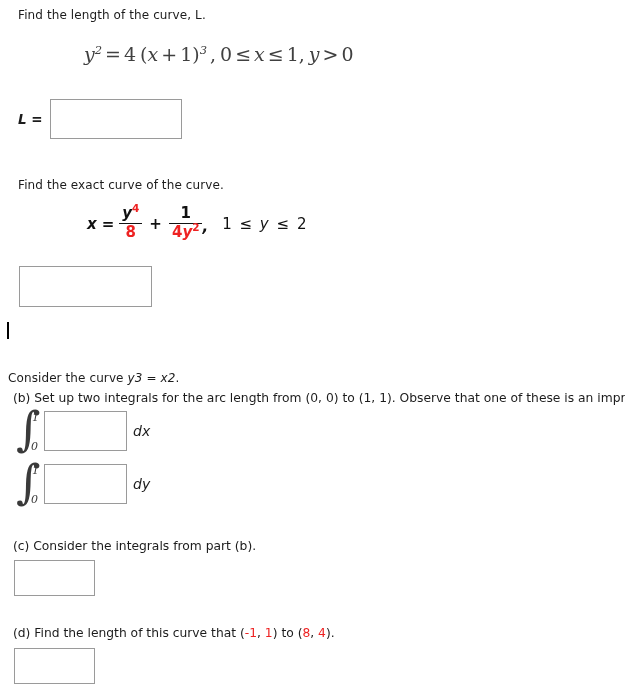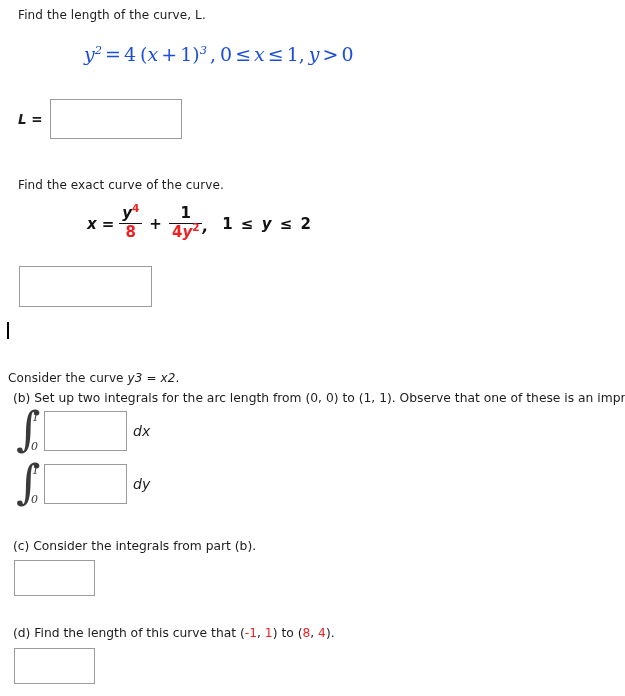--- a/index.html
+++ b/index.html
@@ -42,21 +42,21 @@
     font-family: "Liberation Sans", sans-serif;
     font-size: 13px;
     color: #111;
   }
 
   
   .tex {
     font-family: "DejaVu Serif", serif;
     font-style: italic;
     font-size: 19px;
-    color: #1d4ed8;
+    color: #404040;
     white-space: nowrap;
   }
   .tex .up { font-style: normal; }
   .tex sup {
     font-size: 11.5px;
     vertical-align: super;
     font-style: italic;
   }
   .tex .op { font-style: normal; padding: 0 3px; }
   .tex .paren { font-style: normal; }
@@ -92,21 +92,21 @@
   }
   .frac .den {
     padding: 1px 3px 0 3px;
   }
   .red { color: #ee2222; }
   .sup-s {
     font-size: 10.5px;
     vertical-align: super;
     line-height: 0;
   }
-  .range { margin-left: 14px; font-weight: bold; }
+  .range { margin-left: 14px; font-weight: normal; }
   .comma-it { font-style: italic; }
 
   
   .inline-math { font-style: italic; }
 
   
   .integral-group {
     display: flex;
     align-items: stretch;
   }

